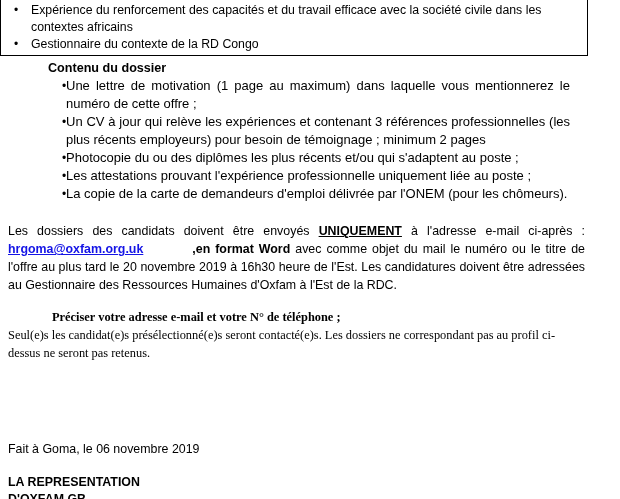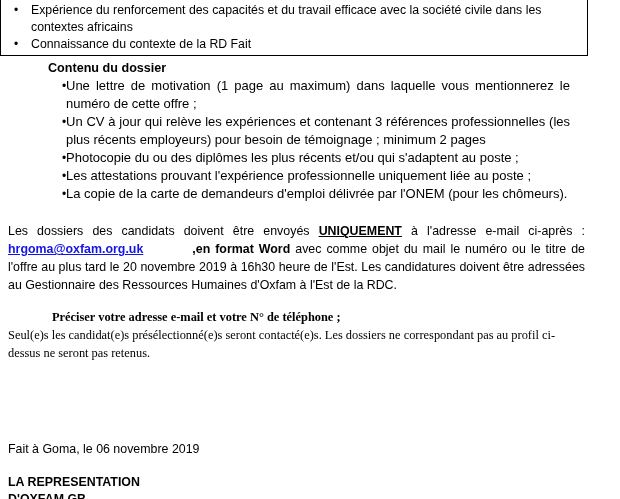--- a/index.html
+++ b/index.html
@@ -136,21 +136,21 @@
   .sig-line { display: block; }
 </style>
 </head>
 <body>
 
 <div class="page">
 
   <div class="criteria-box">
     <ul class="criteria-list">
       <li>Expérience du renforcement des capacités et du travail efficace avec la société civile dans les contextes africains</li>
-      <li>Connaissance du contexte de la RD Fait</li>
+      <li>Gestionnaire du contexte de la RD Congo</li>
     </ul>
   </div>
 
   <div class="section-heading">Contenu du dossier</div>
 
   <ul class="dossier-list">
     <li>Une lettre de motivation (1 page au maximum) dans laquelle vous mentionnerez le numéro de cette offre ;</li>
     <li>Un CV à jour qui relève les expériences et contenant 3 références professionnelles (les plus récents employeurs) pour besoin de témoignage ; minimum 2 pages</li>
     <li class="nojust">Photocopie du ou des diplômes les plus récents et/ou qui s'adaptent au poste ;</li>
     <li class="nojust">Les attestations prouvant l'expérience professionnelle uniquement liée au poste ;</li>

